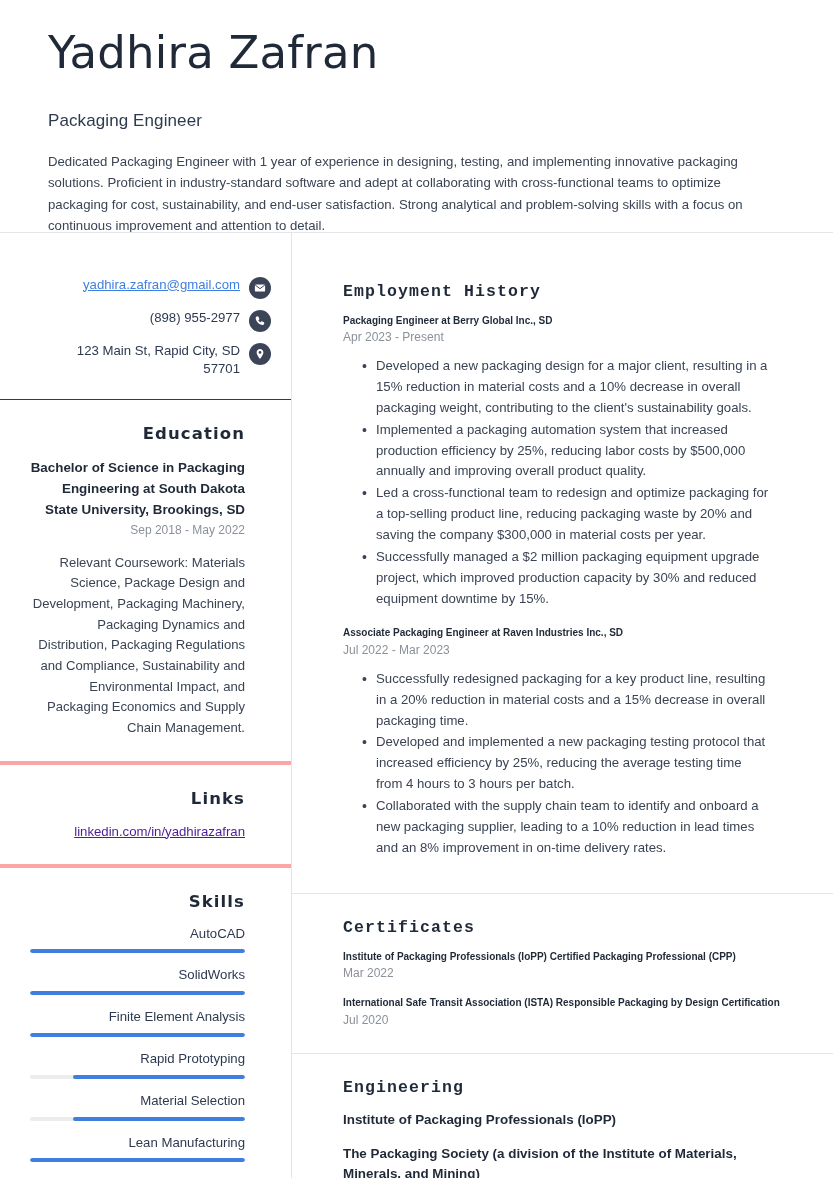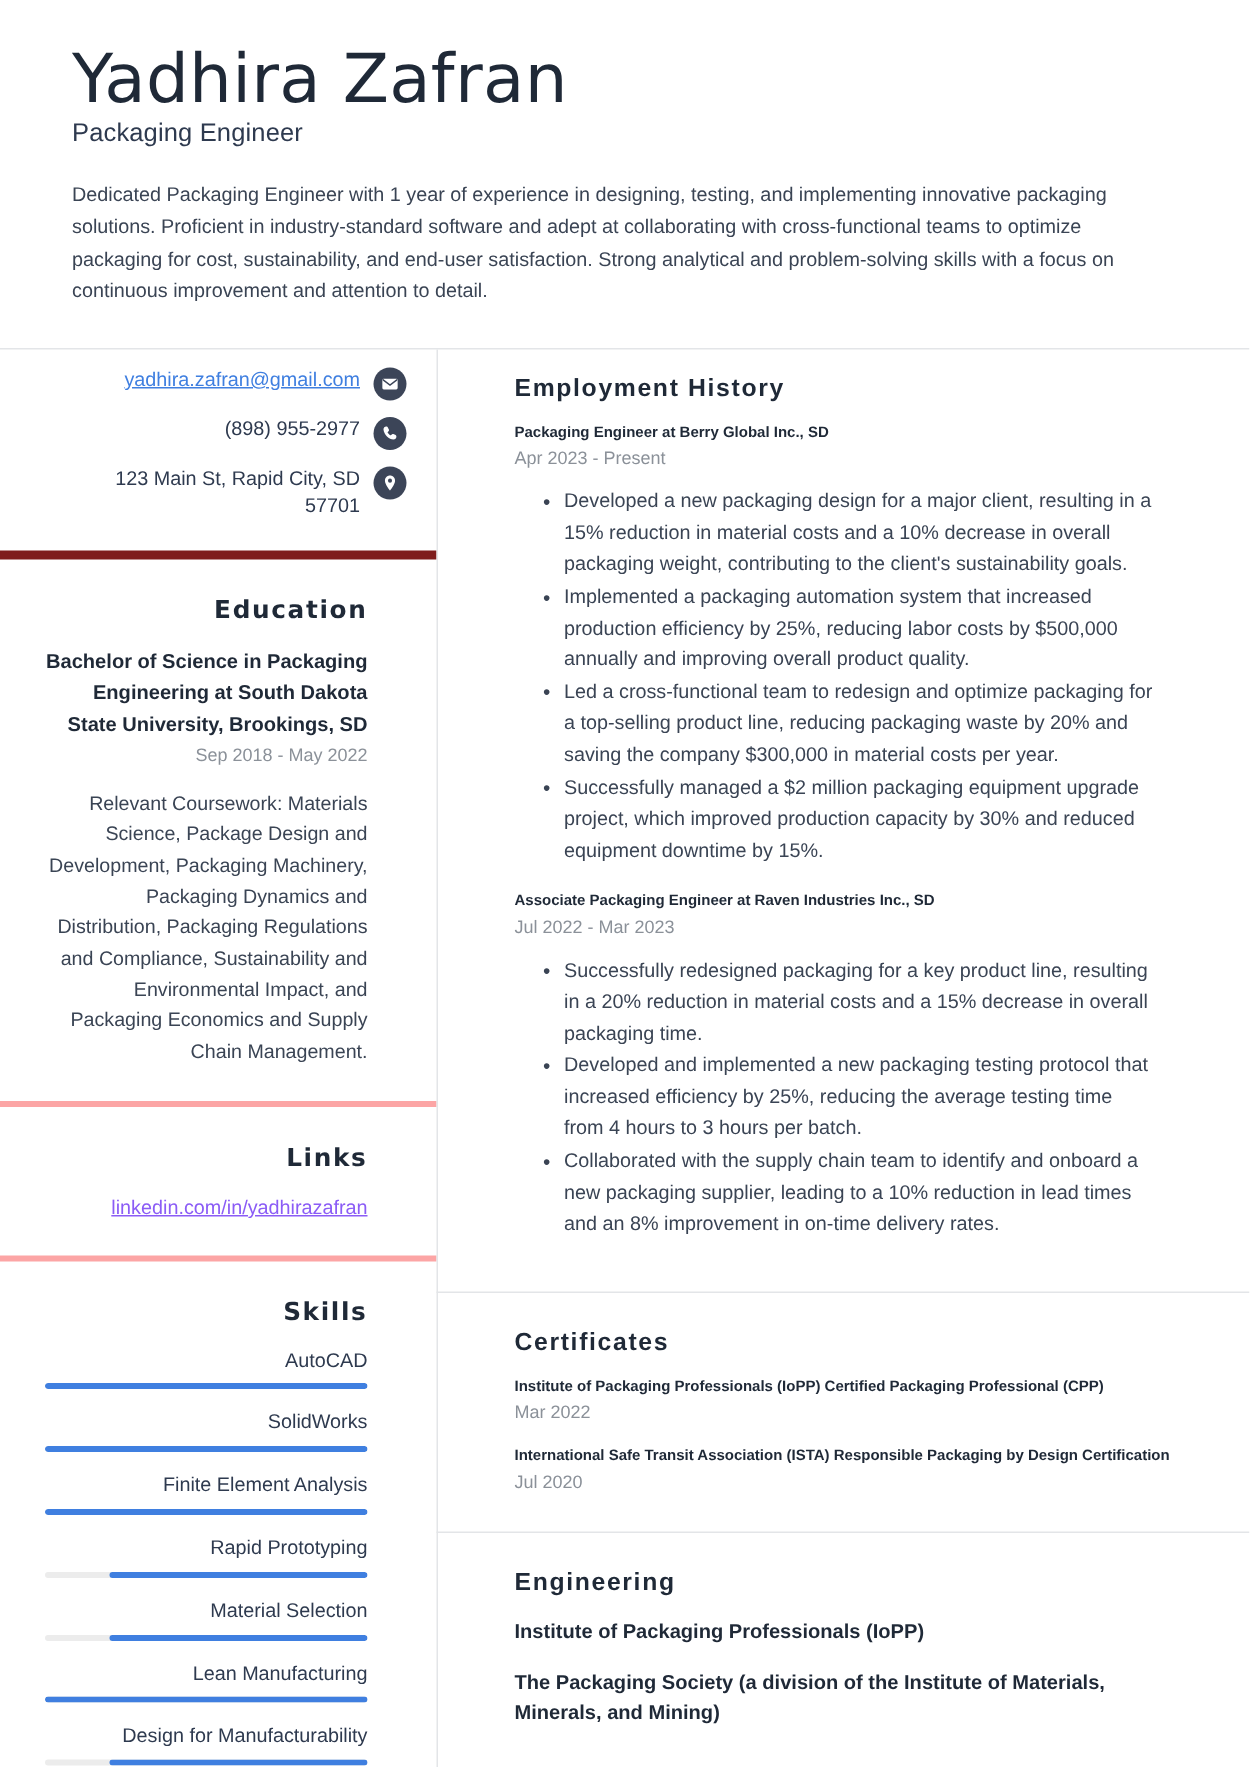--- a/index.html
+++ b/index.html
@@ -24,21 +24,21 @@
     font-weight: 400;
     letter-spacing: 0.2px;
     color: #1f2937;
     line-height: 1.18;
   }
 
   .job-title {
     font-size: 17px;
     font-weight: 400;
     color: #2e3a4f;
-    margin-top: 0;
+    margin-top: 32px;
     letter-spacing: 0.1px;
   }
 
   .summary {
     font-size: 13.2px;
     line-height: 1.62;
     color: #3a4454;
     margin-top: 20px;
     padding-bottom: 21px;
     max-width: 740px;
@@ -86,21 +86,21 @@
   .side-heading {
     font-family: "DejaVu Sans", sans-serif;
     font-size: 16.5px;
     font-weight: 700;
     letter-spacing: 1.1px;
     color: #1f2937;
     margin-bottom: 14px;
   }
 
   
-  .contact-block { padding: 18px 20px 20px 30px; border-bottom: 6px solid #7f1d1d; }
+  .contact-block { padding: 18px 20px 20px 30px; border-bottom: 1px solid #7f1d1d; }
 
   .contact-row {
     display: flex;
     align-items: flex-start;
     justify-content: flex-end;
     gap: 9px;
     margin-bottom: 10px;
   }
   .contact-row:last-child { margin-bottom: 0; }
 
@@ -145,21 +145,21 @@
     line-height: 1.58;
     color: #3a4454;
     margin-top: 16px;
   }
 
   
   .link-item {
     font-size: 13.2px;
     line-height: 1.5;
   }
-  .link-item a { color: #8b5cf6; }
+  .link-item a { color: #4c1d95; }
 
   
   .skill { margin-bottom: 13px; }
   .skill:last-child { margin-bottom: 2px; }
 
   .skill-name {
     font-size: 13.2px;
     color: #2e3a4f;
     line-height: 1.35;
     margin-bottom: 7px;
@@ -179,21 +179,21 @@
   }
 
   
   .main-block {
     padding: 24px 52px 22px 52px;
     border-bottom: 1px solid #e3e5e8;
   }
   .main-block.last { border-bottom: none; }
 
   .main-heading {
-    font-family: Liberation Sans, sans-serif;
+    font-family: Liberation Mono, monospace;
     font-size: 16.5px;
     font-weight: 700;
     letter-spacing: 1.1px;
     color: #1f2937;
     margin-bottom: 13px;
   }
 
   .entry { margin-bottom: 17px; }
   .entry:last-child { margin-bottom: 0; }
 

